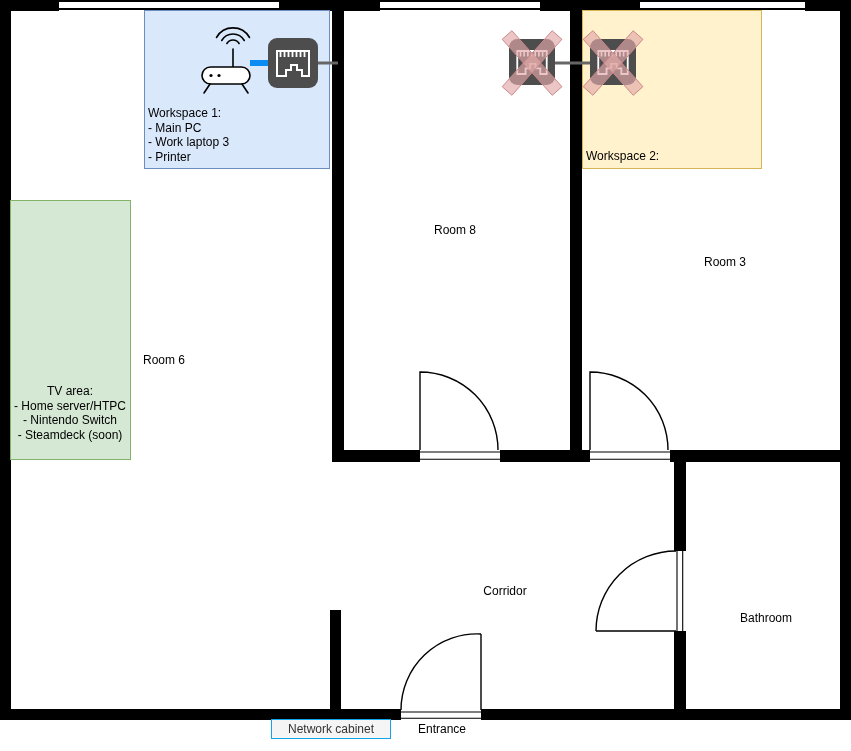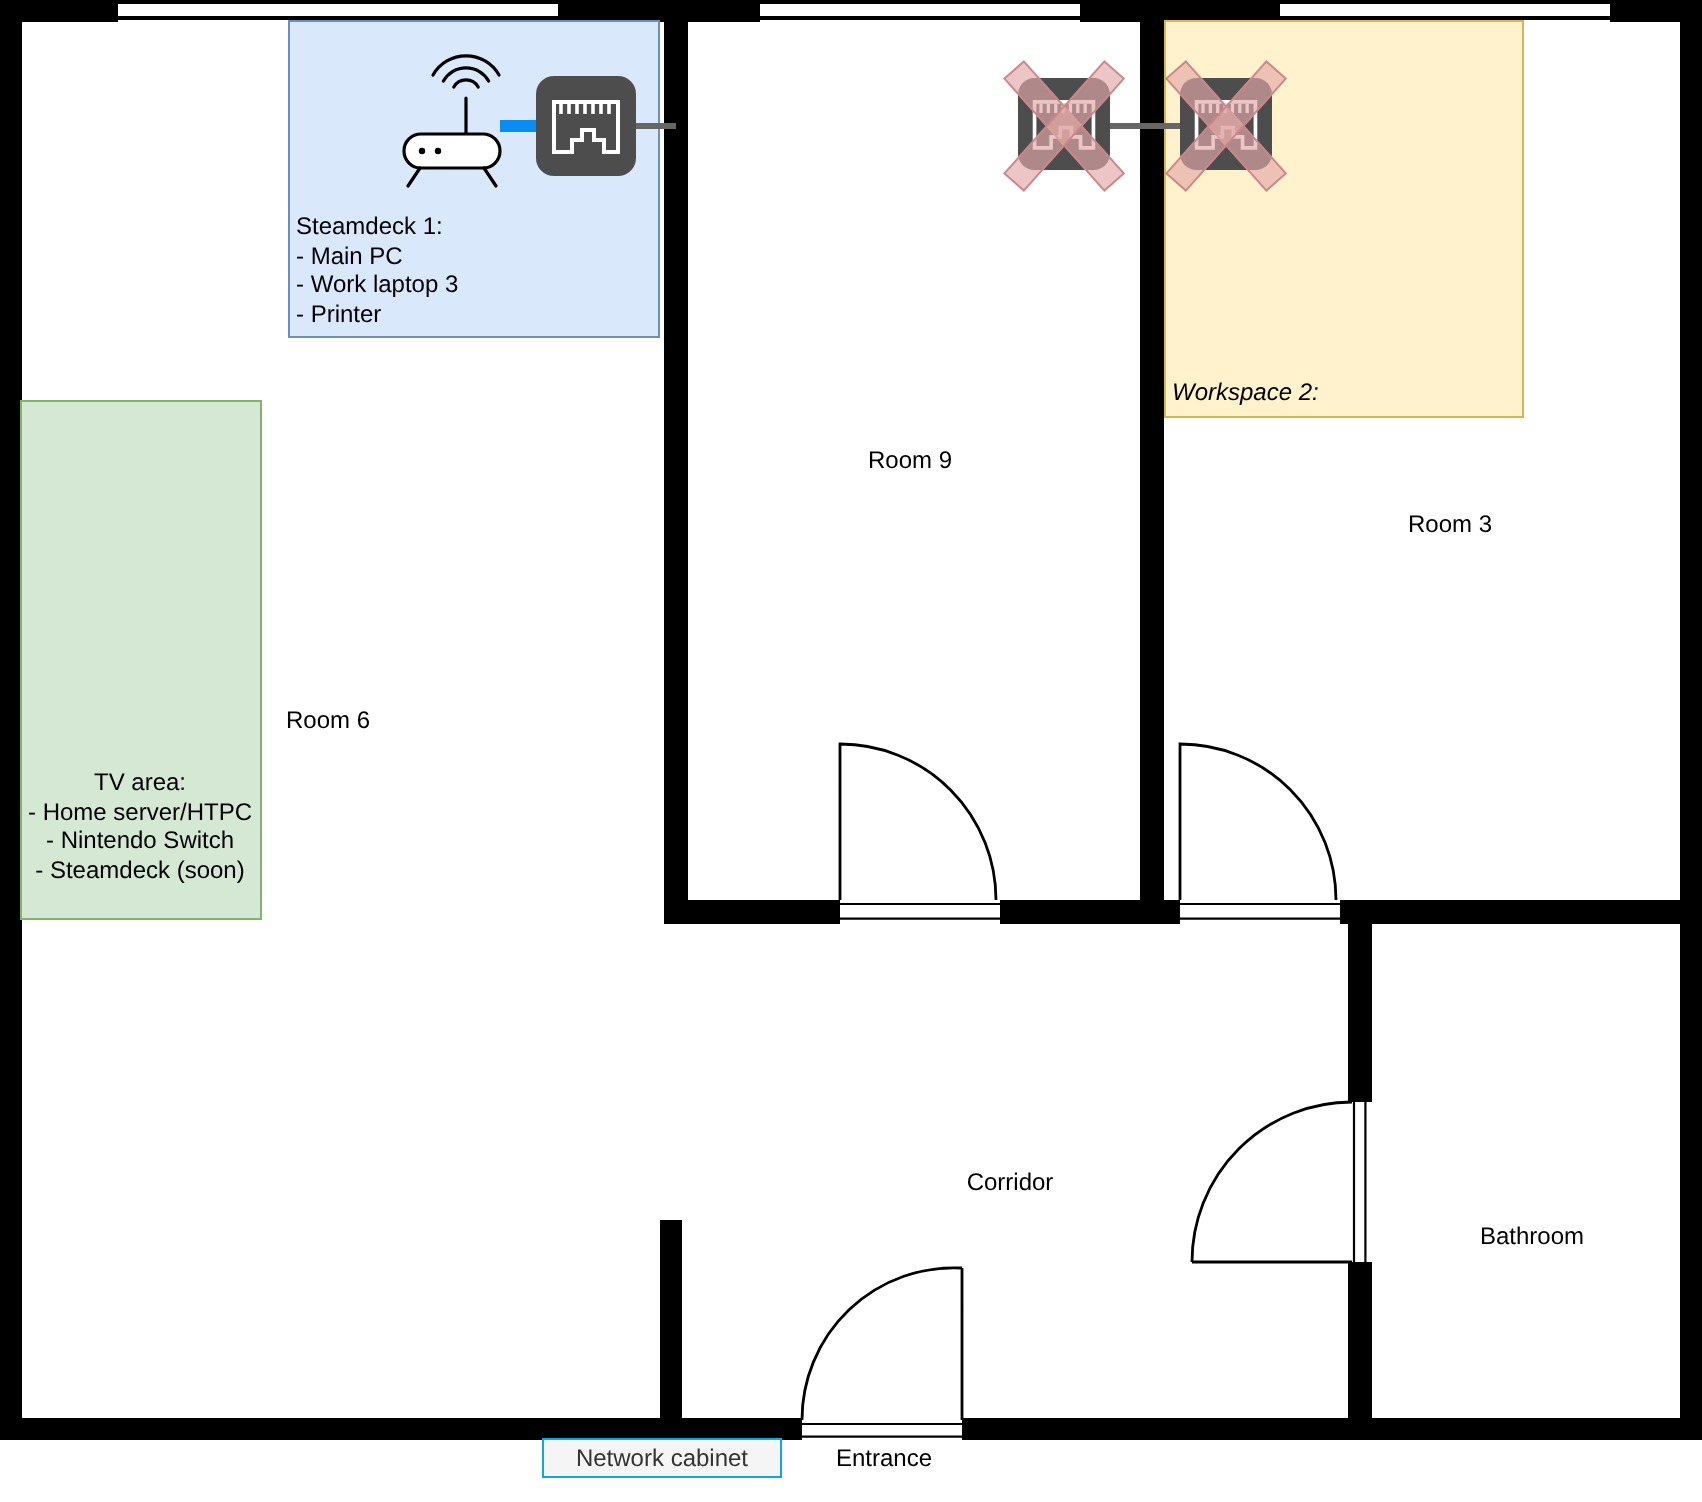--- a/index.html
+++ b/index.html
@@ -44,44 +44,44 @@
   <div class="wall" style="left:332px;top:450px;width:88px;height:12px;"></div>
   <div class="wall" style="left:500px;top:450px;width:70px;height:12px;"></div>
   <div class="wall" style="left:582px;top:450px;width:8px;height:12px;"></div>
   <div class="wall" style="left:670px;top:450px;width:181px;height:12px;"></div>
   <div class="wall" style="left:674px;top:455px;width:12px;height:96px;"></div>
   <div class="wall" style="left:674px;top:631px;width:12px;height:78px;"></div>
   <div class="wall" style="left:330px;top:610px;width:11px;height:110px;"></div>
 
   <div class="zone zone-blue" style="left:144px;top:10px;width:186px;height:159px;">
     <div class="zone-text" style="bottom:4px;">
-      <div>Steamdeck 1:</div>
+      <div>Workspace 1:</div>
       <div>- Main PC</div>
       <div>- Work laptop 3</div>
       <div>- Printer</div>
     </div>
   </div>
 
-  <div class="zone zone-yellow" style="left:582px;top:10px;width:180px;height:199px;font-style:italic;">
+  <div class="zone zone-yellow" style="left:582px;top:10px;width:180px;height:159px;">
     <div class="zone-text" style="bottom:5px;">
       <div>Workspace 2:</div>
     </div>
   </div>
 
   <div class="zone zone-green" style="left:10px;top:200px;width:121px;height:260px;">
     <div class="zone-text" style="bottom:17px;text-align:center;">
       <div>TV area:</div>
       <div>- Home server/HTPC</div>
       <div>- Nintendo Switch</div>
       <div>- Steamdeck (soon)</div>
     </div>
   </div>
 
   <div class="room-label" style="left:164px;top:360px;">Room 6</div>
-  <div class="room-label" style="left:455px;top:230px;">Room 9</div>
+  <div class="room-label" style="left:455px;top:230px;">Room 8</div>
   <div class="room-label" style="left:725px;top:230px;margin-top:32px;">Room 3</div>
   <div class="room-label" style="left:505px;top:591px;">Corridor</div>
   <div class="room-label" style="left:766px;top:590px;margin-top:28px;">Bathroom</div>
   <div class="room-label" style="left:442px;top:729px;">Entrance</div>
 
   <div class="cabinet">
     <span>Network cabinet</span>
   </div>
 
   <svg class="overlay" width="851" height="751" viewBox="0 0 851 751" xmlns="http://www.w3.org/2000/svg">

